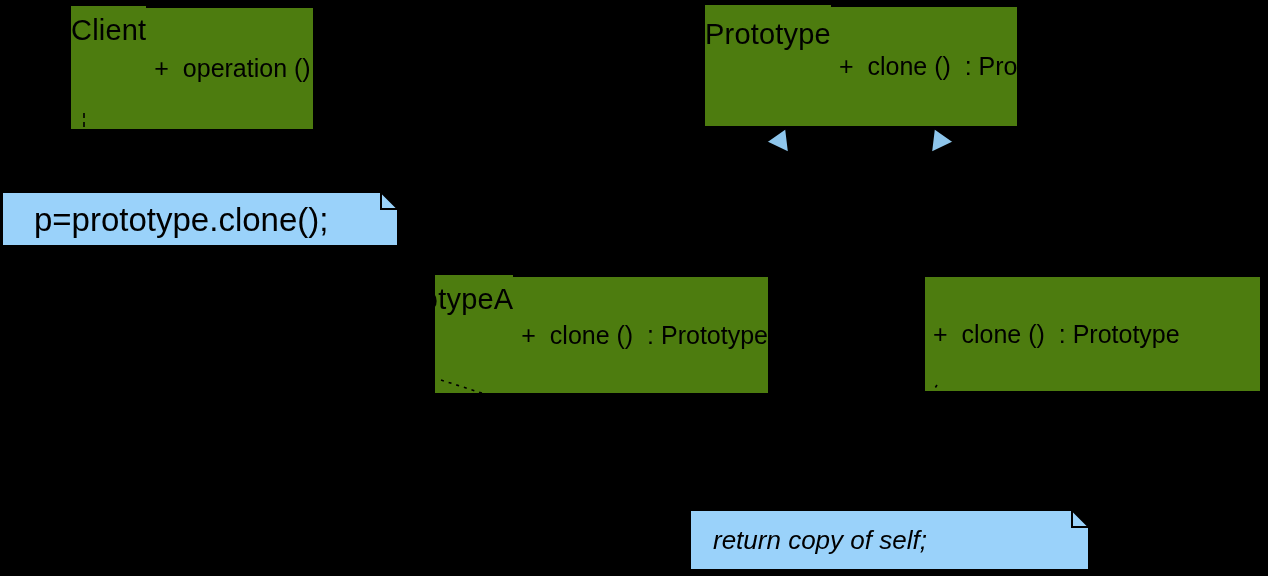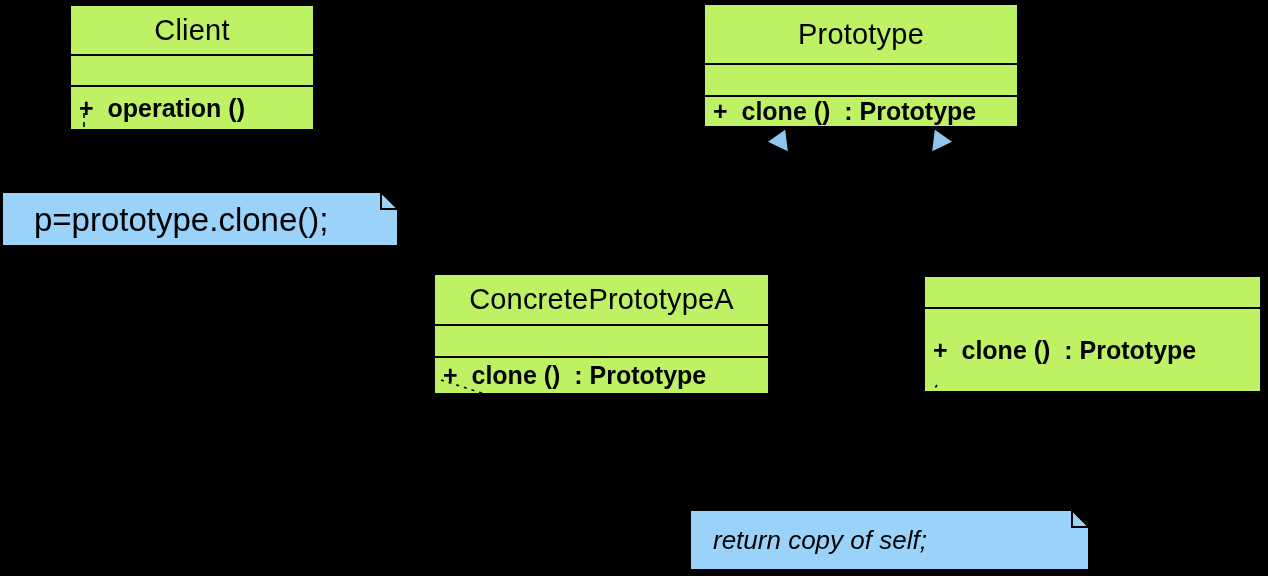--- a/index.html
+++ b/index.html
@@ -2,34 +2,34 @@
 <html><head>
 <meta charset="utf-8">
 <style>
   html,body{margin:0;padding:0;background:#000;}
   #stage{
     position:relative;width:1268px;height:576px;background:#000;overflow:hidden;
     font-family:"Liberation Sans", sans-serif;color:#000;
   }
   .uml-class{
     position:absolute;box-sizing:border-box;
-    background:#bef264;border:2px solid #000;
-    display:flex;flex-direction:column;
+    background:#4d7c0f;border:2px solid #000;
+    display:flex;flex-direction:row;
   }
   .cls-title{
     box-sizing:border-box;display:flex;align-items:center;justify-content:center;
     font-size:29px;line-height:1;letter-spacing:0.2px;
   }
   .cls-attrs{
     box-sizing:border-box;border-top:2px solid #000;
   }
   .cls-methods{
     box-sizing:border-box;border-top:2px solid #000;flex:1;
     display:flex;align-items:center;
-    font-size:25px;line-height:1;padding-left:8px;white-space:pre;font-weight:bold;
+    font-size:25px;line-height:1;padding-left:8px;white-space:pre;
   }
   
   #cls-client   {left:69px;  top:4px;   width:246px; height:127px;}
   #cls-client    .cls-title{height:48px;} #cls-client .cls-attrs{height:31px;}
   #cls-prototype{left:703px; top:3px;   width:316px; height:125px;}
   #cls-prototype .cls-title{height:58px;} #cls-prototype .cls-attrs{height:32px;}
   #cls-concrete-a{left:433px;top:273px; width:337px; height:122px;justify-content:flex-end;}
   #cls-concrete-a .cls-title{height:49px;} #cls-concrete-a .cls-attrs{height:32px;}
   #cls-concrete-b{left:923px;top:273px; width:339px; height:120px;}
   #cls-concrete-b .cls-title{height:49px;} #cls-concrete-b .cls-attrs{height:32px;}

